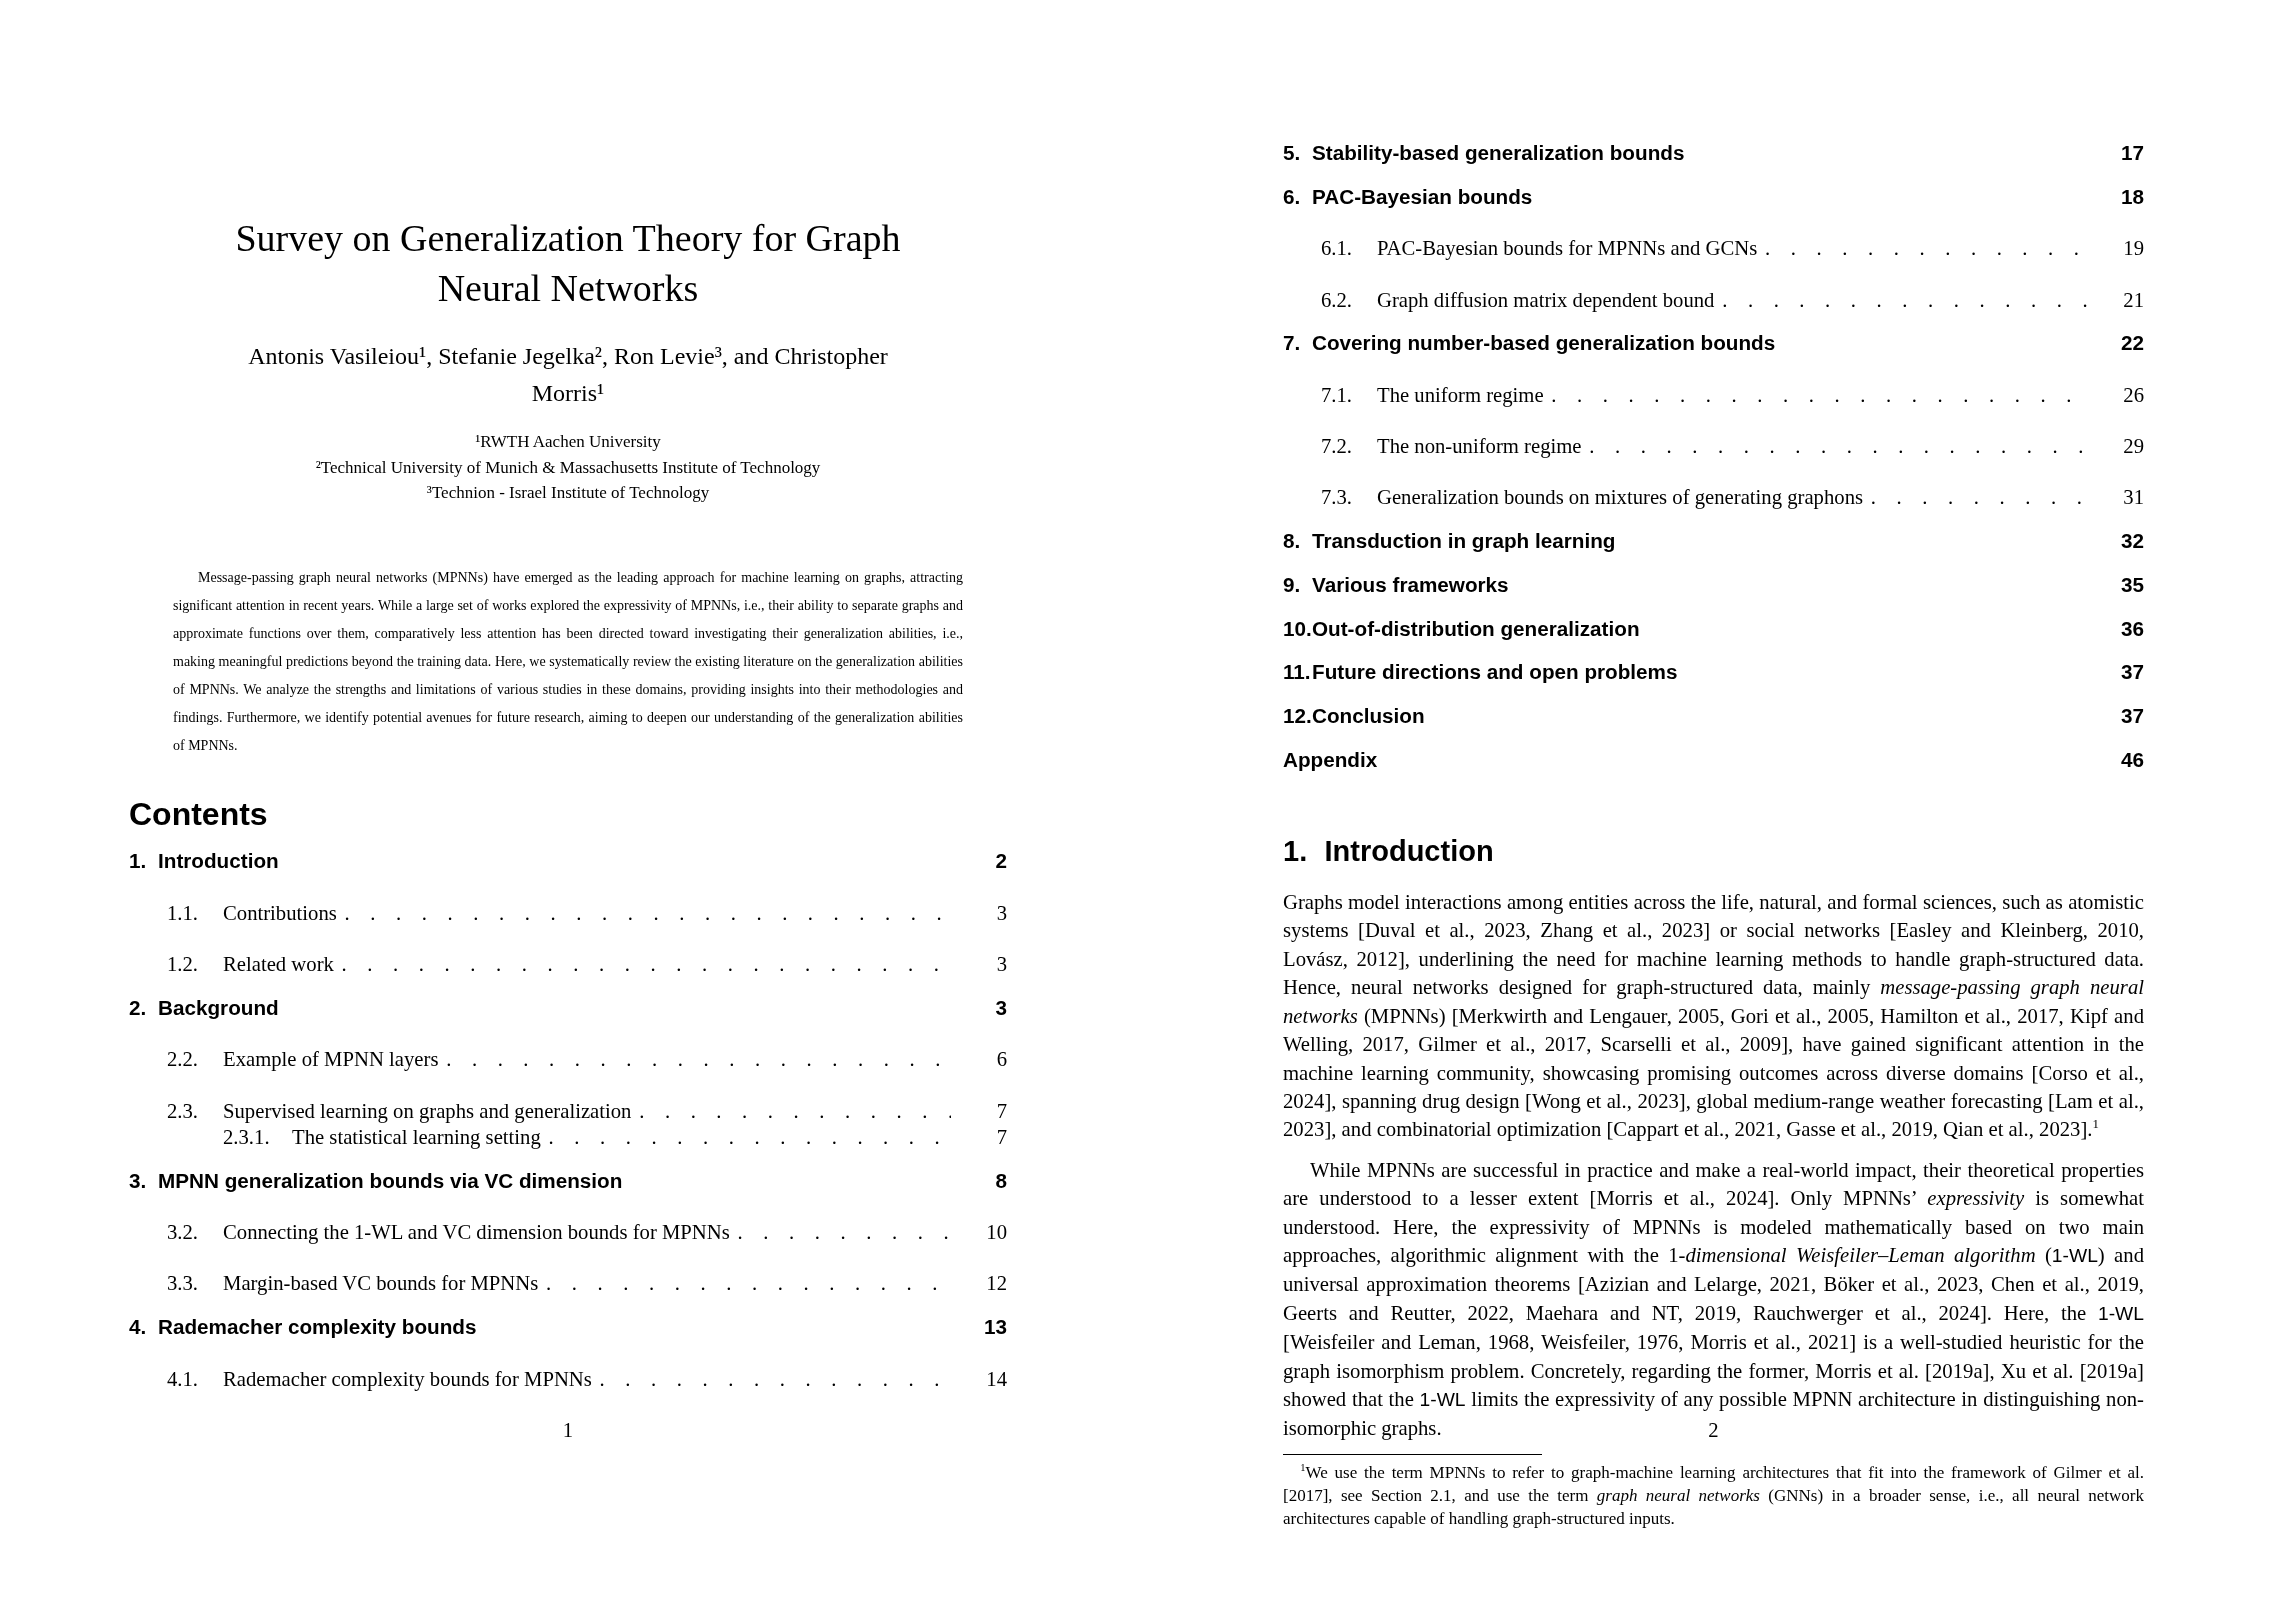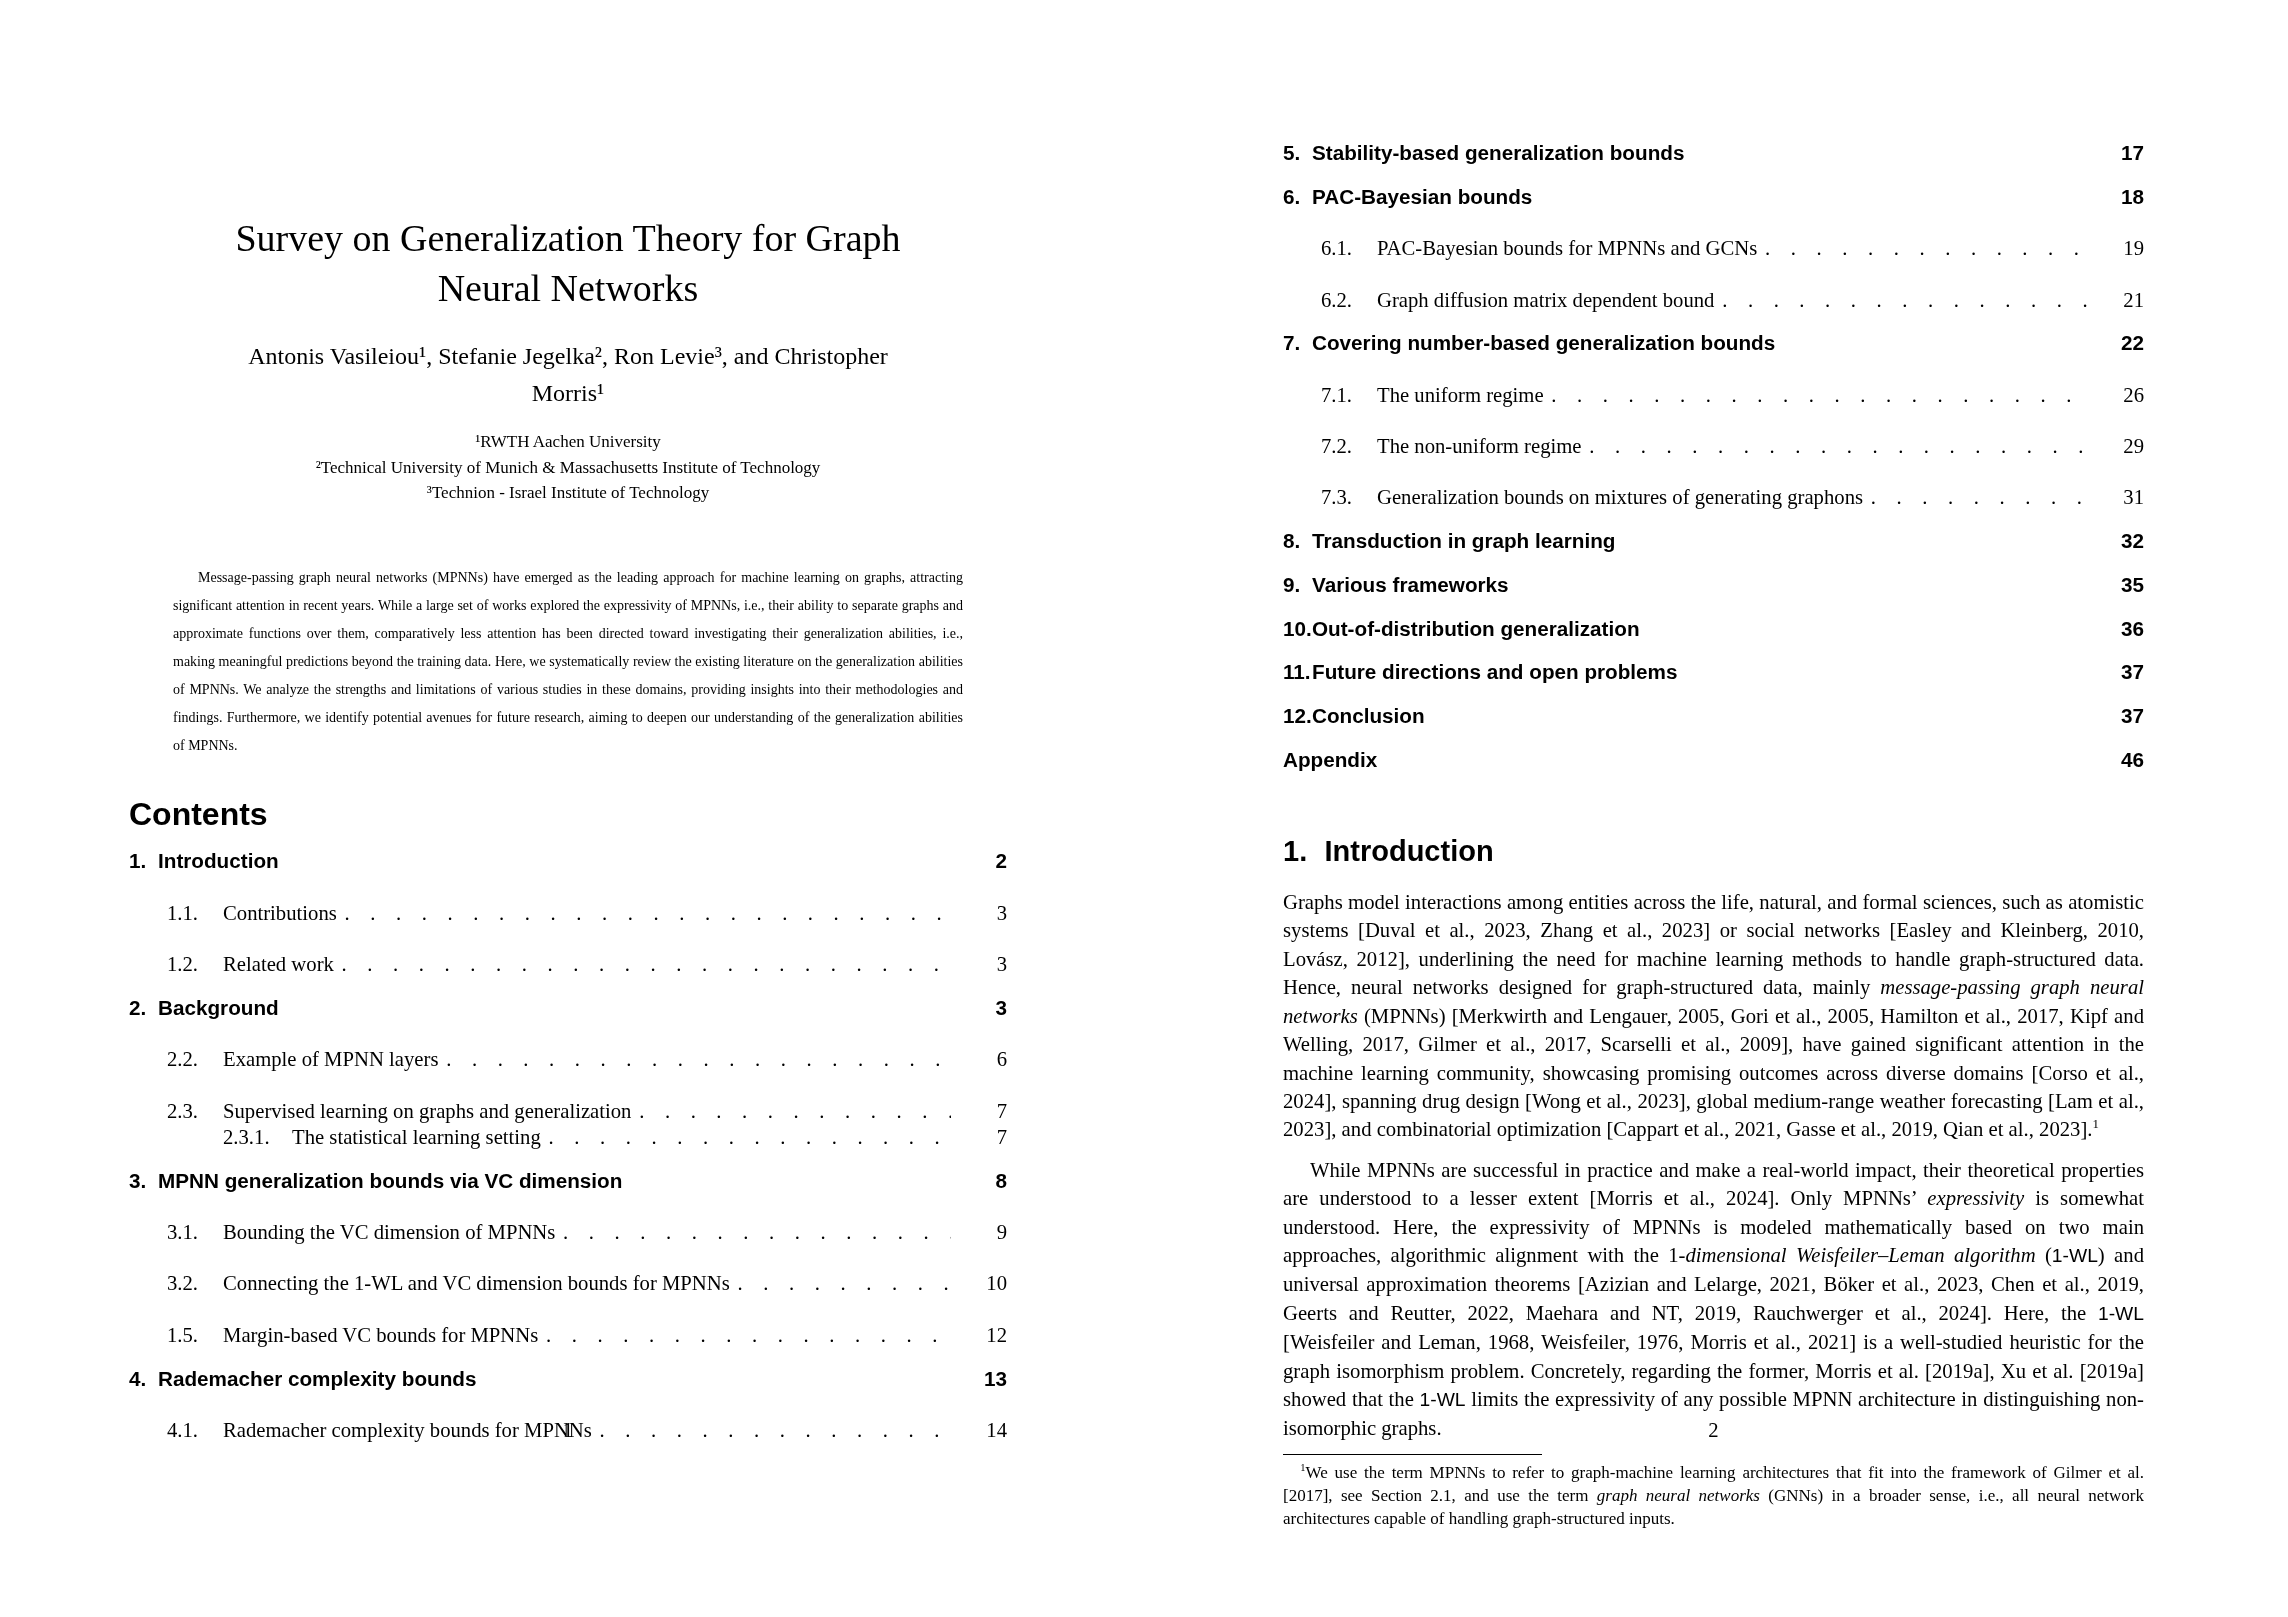--- a/index.html
+++ b/index.html
@@ -130,33 +130,27 @@
           <span class="tdots"></span>
           <span class="tpage">7</span>
       </div>
       <div class="trow l0 gap">
         <span class="tnum">3.</span>
           <span class="tlabel">MPNN generalization bounds via VC dimension</span>
           <span class="tfill"></span>
           <span class="tpage">8</span>
       </div>
       <div class="trow l1">
-        <span class="tnum">3.1.</span>
-          <span class="tlabel">Bounding the VC dimension of MPNNs</span>
-          <span class="tdots"></span>
-          <span class="tpage">9</span>
-      </div>
-      <div class="trow l1">
         <span class="tnum">3.2.</span>
           <span class="tlabel">Connecting the 1-WL and VC dimension bounds for MPNNs</span>
           <span class="tdots"></span>
           <span class="tpage">10</span>
       </div>
       <div class="trow l1">
-        <span class="tnum">1.5.</span>
+        <span class="tnum">3.3.</span>
           <span class="tlabel">Margin-based VC bounds for MPNNs</span>
           <span class="tdots"></span>
           <span class="tpage">12</span>
       </div>
       <div class="trow l0 gap">
         <span class="tnum">4.</span>
           <span class="tlabel">Rademacher complexity bounds</span>
           <span class="tfill"></span>
           <span class="tpage">13</span>
       </div>

